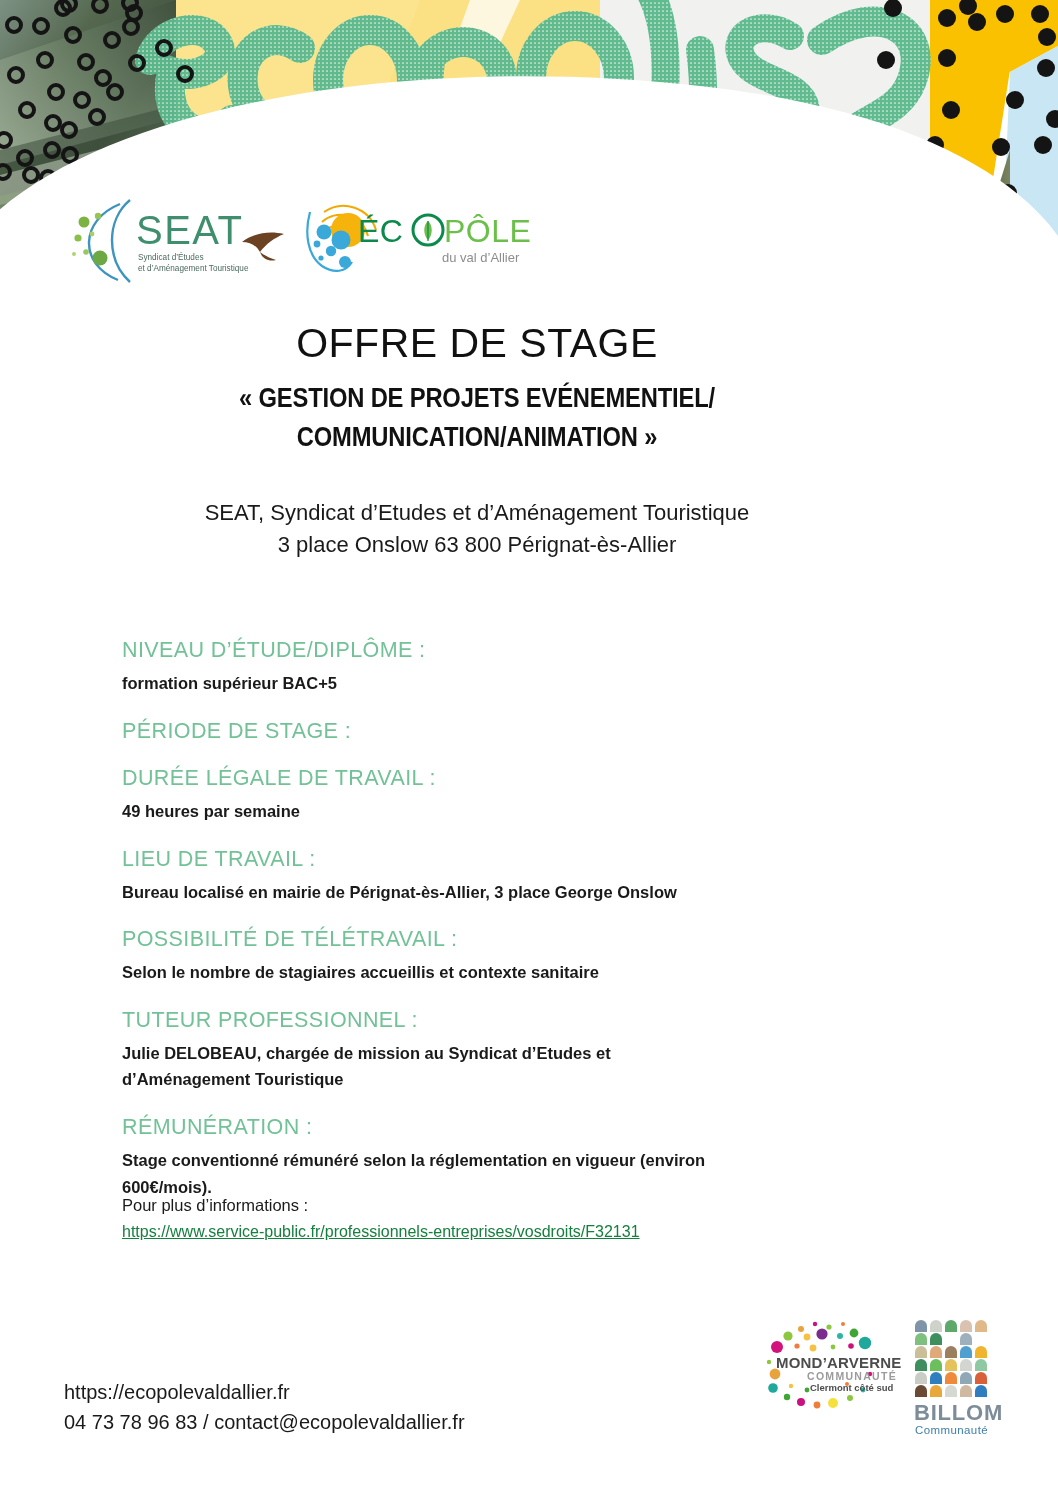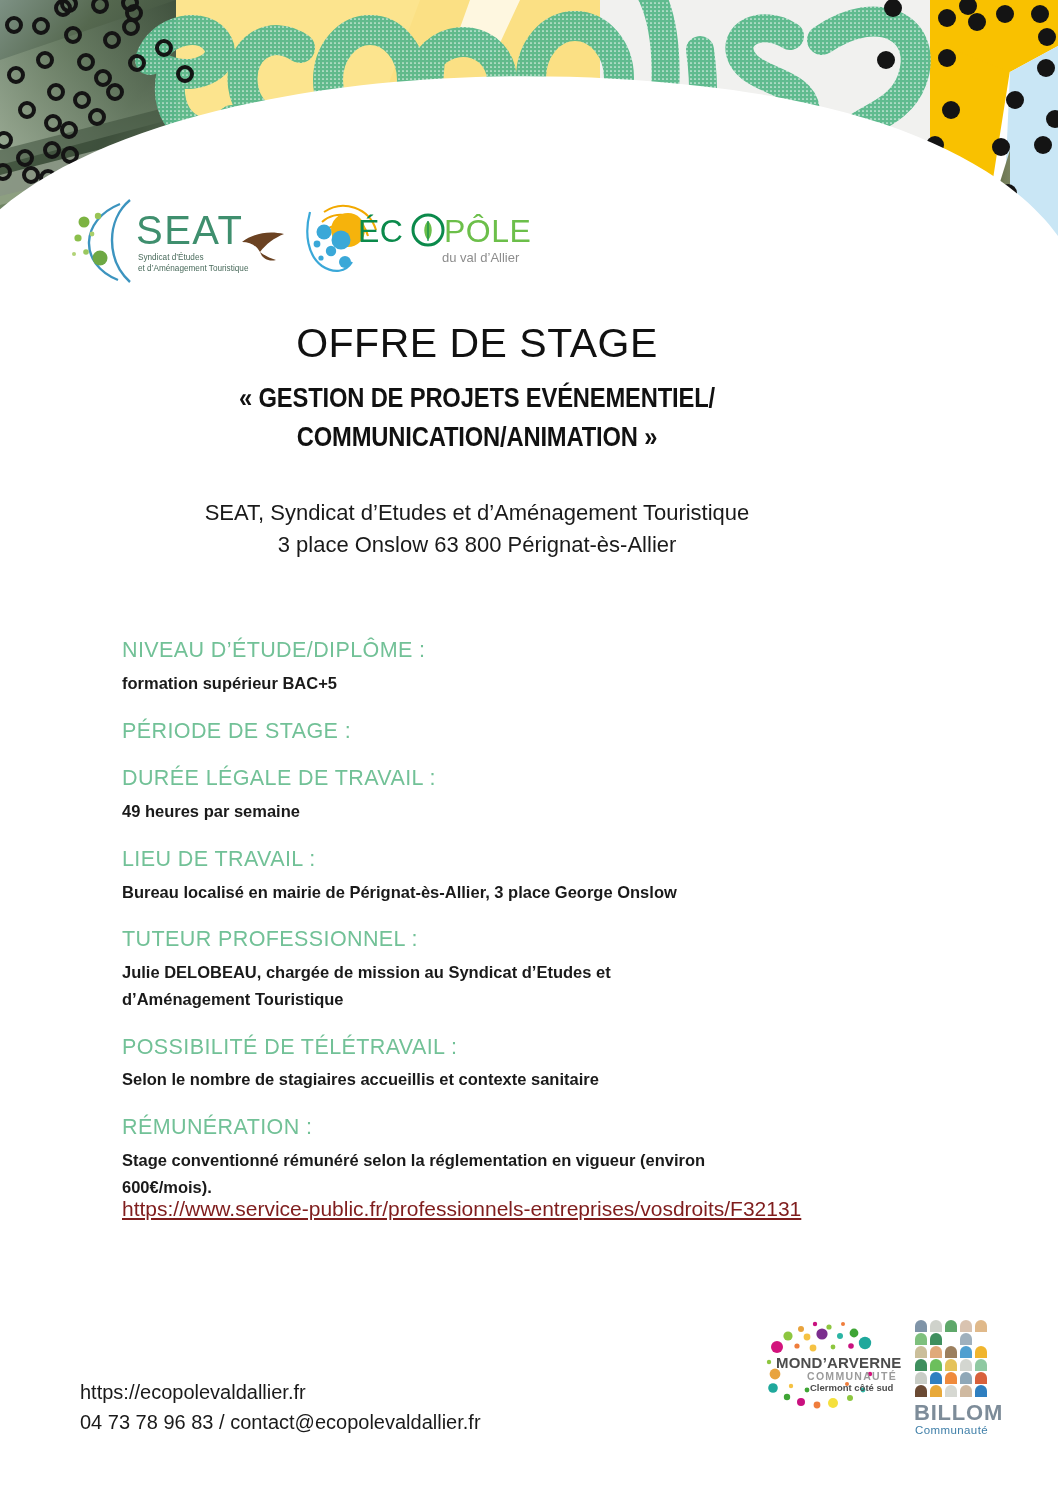--- a/index.html
+++ b/index.html
@@ -104,32 +104,32 @@
     left: 122px;
     width: 700px;
   }
   #more-info-label {
     font-size: 16.5px;
     line-height: 1.62;
     color: #1a1a1a;
     margin: 0;
   }
   #more-info-link {
-    font-size: 21px;
+    font-size: 16px;
     line-height: 1.62;
-    color: #7f1d1d;
+    color: #15803d;
     text-decoration: underline;
     display: inline-block;
     margin: 0;
   }
 
   
   #footer-contact {
     position: absolute;
-    left: 80px;
+    left: 64px;
     top: 1377px;
     font-size: 20px;
     line-height: 1.52;
     color: #1a1a1a;
   }
   #footer-contact div { white-space: nowrap; }
 
   #footer-logos {
     position: absolute;
     left: 755px;
@@ -368,34 +368,35 @@
   </div>
   <div class="section">
     <div class="section-heading">DURÉE LÉGALE DE TRAVAIL :</div>
     <div class="section-body">49 heures par semaine</div>
   </div>
   <div class="section">
     <div class="section-heading">LIEU DE TRAVAIL  :</div>
     <div class="section-body">Bureau localisé en mairie de Pérignat-ès-Allier, 3 place George Onslow</div>
   </div>
   <div class="section">
+    <div class="section-heading">POSSIBILITÉ DE TÉLÉTRAVAIL :</div>
+    <div class="section-body">Selon le nombre de stagiaires accueillis et contexte sanitaire</div>
+  </div>
+  <div class="section">
     <div class="section-heading">TUTEUR PROFESSIONNEL  :</div>
     <div class="section-body">Julie DELOBEAU, chargée de mission au Syndicat d’Etudes et d’Aménagement Touristique</div>
   </div>
   <div class="section">
-    <div class="section-heading">POSSIBILITÉ DE TÉLÉTRAVAIL :</div>
-    <div class="section-body">Selon le nombre de stagiaires accueillis et contexte sanitaire</div>
-  </div>
-  <div class="section">
     <div class="section-heading">RÉMUNÉRATION :</div>
     <div class="section-body">Stage conventionné rémunéré selon la réglementation en vigueur (environ 600€/mois).</div>
   </div>
 </div>
 
 <div id="more-info">
+  <div id="more-info-label">Pour plus d’informations :</div>
   <a id="more-info-link" href="#">https://www.service-public.fr/professionnels-entreprises/vosdroits/F32131</a>
 </div>
 
 <div id="footer-contact">
   <div>https://ecopolevaldallier.fr</div>
   <div>04 73 78 96 83 / contact@ecopolevaldallier.fr</div>
 </div>
 
 <div id="footer-logos">
   <svg width="260" height="135" viewBox="0 0 260 135" xmlns="http://www.w3.org/2000/svg">

